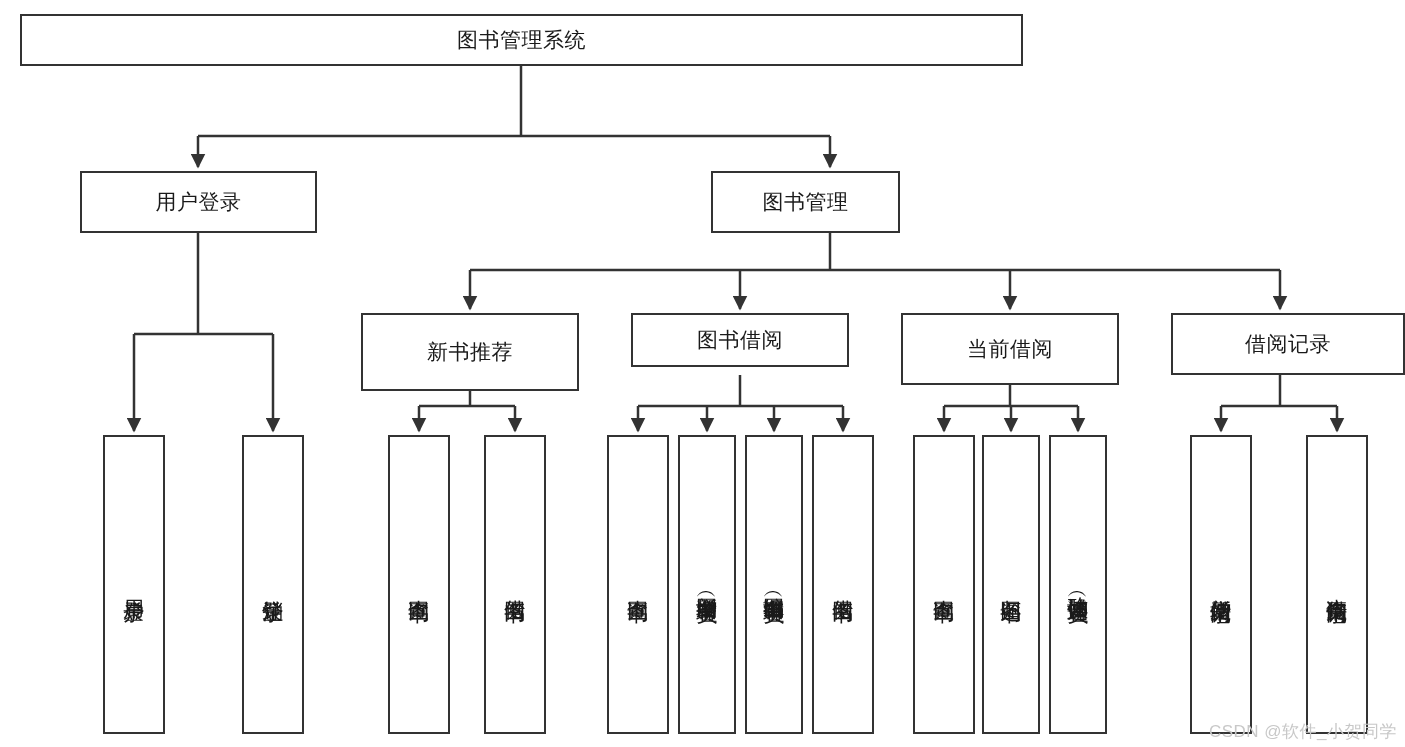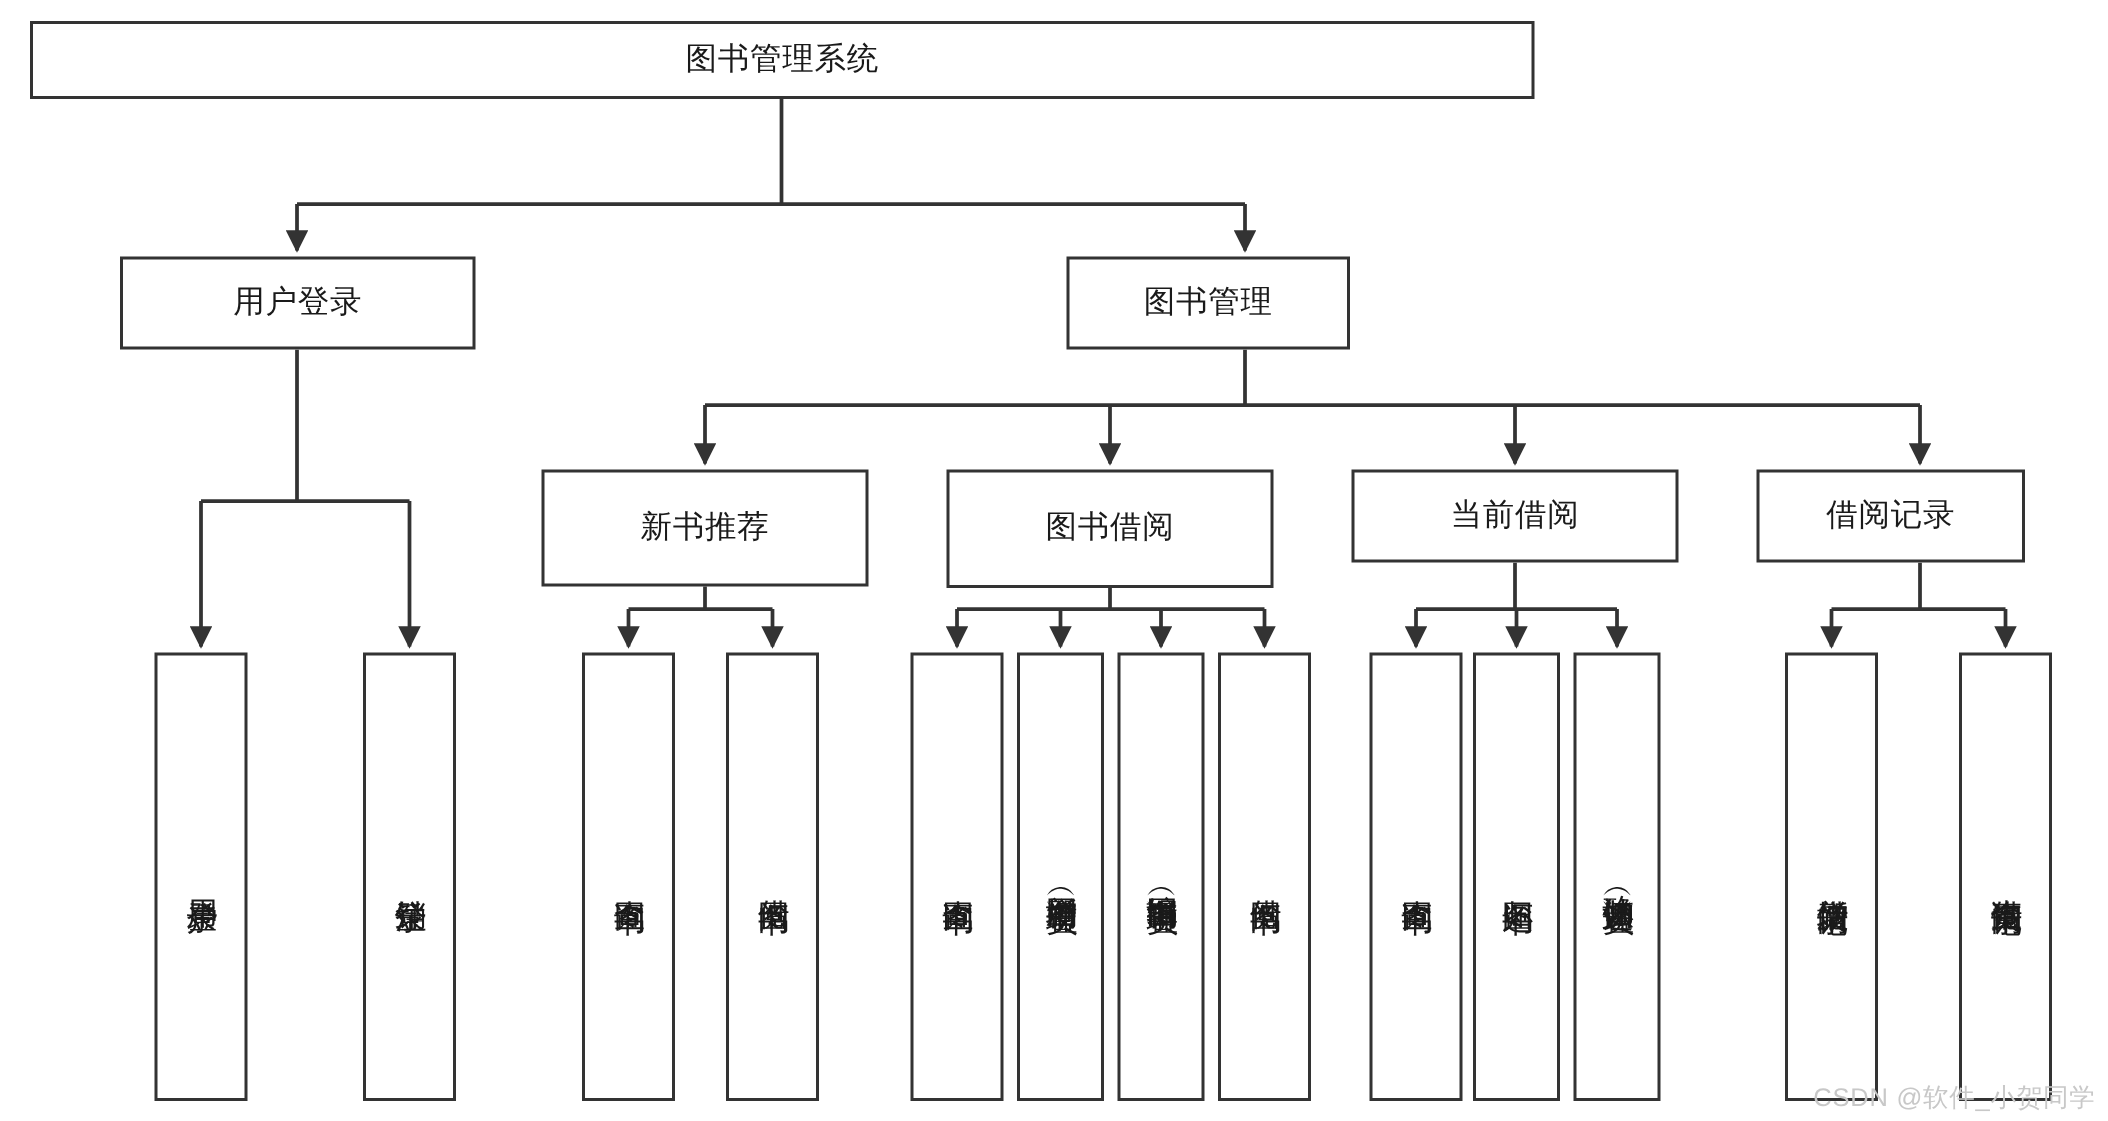--- a/index.html
+++ b/index.html
@@ -139,27 +139,27 @@
   <div class="node horizontal" style="left:80px; top:171px; width:237px; height:62px;">
     <span class="node-label">用户登录</span>
   </div>
   <div class="node horizontal" style="left:711px; top:171px; width:189px; height:62px;">
     <span class="node-label">图书管理</span>
   </div>
 
   <div class="node horizontal" style="left:361px; top:313px; width:218px; height:78px;">
     <span class="node-label">新书推荐</span>
   </div>
-  <div class="node horizontal" style="left:631px; top:313px; width:218px; height:79px;">
+  <div class="node horizontal" style="left:631px; top:313px; width:218px; height:54px;">
     <span class="node-label">图书借阅</span>
   </div>
-  <div class="node horizontal" style="left:901px; top:313px; width:218px; height:62px;">
+  <div class="node horizontal" style="left:901px; top:313px; width:218px; height:72px;">
     <span class="node-label">当前借阅</span>
   </div>
-  <div class="node horizontal" style="left:1171px; top:313px; width:179px; height:62px;">
+  <div class="node horizontal" style="left:1171px; top:313px; width:234px; height:62px;">
     <span class="node-label">借阅记录</span>
   </div>
 
   <div class="node vertical" style="left:103px; top:435px; width:62px; height:299px;">
     <span class="node-label">用户登录</span>
   </div>
   <div class="node vertical" style="left:242px; top:435px; width:62px; height:299px;">
     <span class="node-label">注销登录</span>
   </div>
   <div class="node vertical" style="left:388px; top:435px; width:62px; height:299px;">

